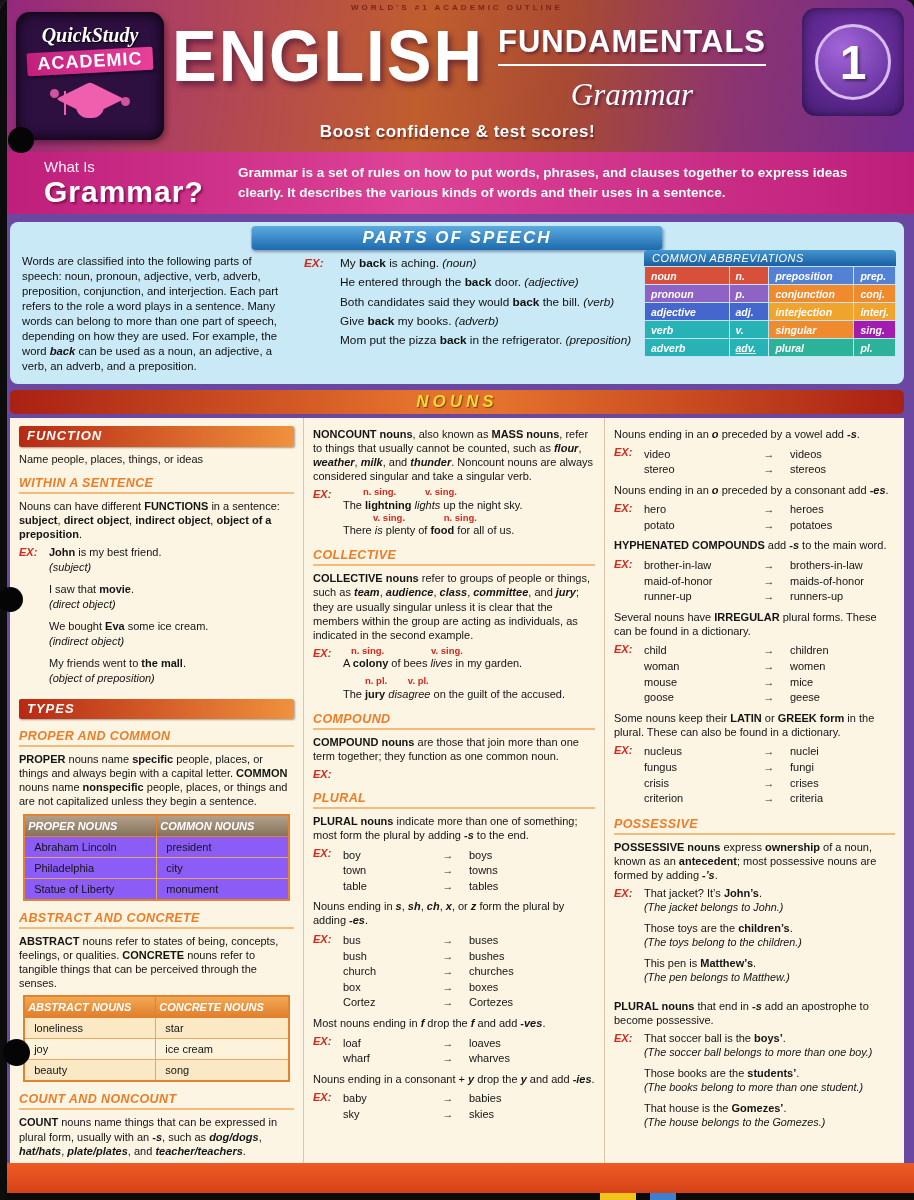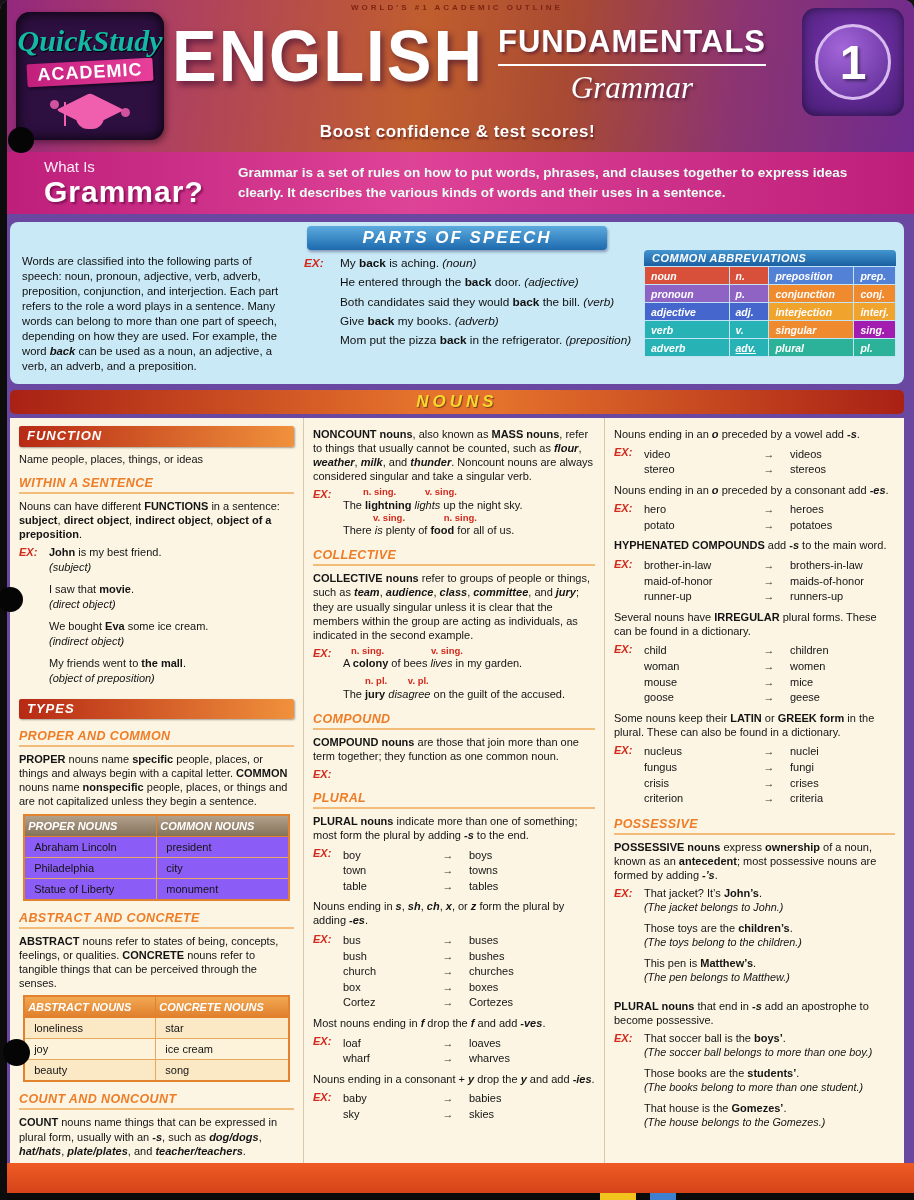--- a/index.html
+++ b/index.html
@@ -6,39 +6,39 @@
   body { background:#141414; font-family:"Liberation Sans", sans-serif; }
   .page { position:relative; width:914px; height:1200px; margin:0 auto; background:#6a48a2; overflow:hidden; border-radius:10px 10px 0 0; }
 
   
   .header { position:absolute; top:0; left:0; right:0; height:152px;
     background:linear-gradient(97deg,#93277f 0%,#ad3f62 18%,#c05e2e 46%,#a84a33 62%,#8c3472 80%,#702b8f 100%); }
   .top-tagline { position:absolute; top:3px; left:0; right:0; text-align:center; font-size:8px; font-weight:bold;
     color:#7d2415; letter-spacing:3px; z-index:4; }
   .logo { position:absolute; top:12px; left:16px; width:148px; height:128px; background:#2d0f40;
     border-radius:14px; box-shadow:inset 0 0 14px #000, 2px 3px 6px rgba(0,0,0,.4); text-align:center; z-index:3; }
-  .logo-name { margin-top:12px; color:#14b8a6; font-family:"Liberation Serif", serif; font-style:italic;
-    font-weight:bold; font-size:30px; text-shadow:1px 1px 1px #000; }
+  .logo-name { margin-top:12px; color:#ffffff; font-family:"Liberation Serif", serif; font-style:italic;
+    font-weight:bold; font-size:20px; text-shadow:1px 1px 1px #000; }
   .logo-academic { margin:3px auto 0; width:126px; background:linear-gradient(90deg,#c21f7d,#e8409a); color:#fff;
     font-weight:bold; font-size:18px; letter-spacing:1px; transform:rotate(-3deg); padding:1px 0; border-radius:2px;
     box-shadow:1px 2px 3px rgba(0,0,0,.5); }
   .cap { position:relative; width:84px; height:48px; margin:10px auto 0; }
   .cap-board { position:absolute; left:18px; top:-8px; width:48px; height:48px; background:#ef5fae;
     transform:scale(1,.5) rotate(45deg); border-radius:4px; }
   .cap-head { position:absolute; left:28px; top:20px; width:28px; height:15px; background:#ef5fae;
     border-radius:0 0 12px 12px; }
   .cap-tassel { position:absolute; left:16px; top:8px; width:2px; height:24px; background:#ef5fae; }
   .gear { position:absolute; width:9px; height:9px; border-radius:50%; background:#ef5fae; opacity:.85; }
   .gear.g1 { left:2px; top:6px; } .gear.g2 { right:2px; top:14px; }
   .title { position:absolute; left:172px; top:14px; font-size:67px; font-weight:bold; color:#fff; letter-spacing:2px;
     transform:scaleY(1.08); transform-origin:top left; text-shadow:3px 4px 6px rgba(45,5,45,.55); z-index:2; }
   .subtitle-wrap { position:absolute; left:482px; top:24px; width:300px; text-align:center; z-index:2; }
   .subtitle { display:inline-block; font-size:31px; font-weight:bold; color:#fff; letter-spacing:1px;
     text-shadow:2px 2px 3px rgba(45,5,45,.5); border-bottom:2px solid #fff; padding-bottom:4px; }
-  .subtitle2 { font-family:"Liberation Serif", serif; font-style:italic; font-size:31px; color:#fff; margin-top:4px;
+  .subtitle2 { font-family:"Liberation Serif", serif; font-style:italic; font-size:31px; color:#fff; margin-top:11px;
     text-shadow:2px 2px 3px rgba(45,5,45,.5); }
   .badge-wrap { position:absolute; right:10px; top:8px; width:102px; height:108px; border-radius:14px;
     background:radial-gradient(circle at 50% 40%, #7a35b0, #471e76); display:flex; align-items:center; justify-content:center;
     box-shadow:inset 0 0 10px rgba(0,0,0,.5); z-index:3; }
   .badge-circle { width:76px; height:76px; border-radius:50%; background:radial-gradient(circle at 35% 30%, #a466da, #5c2a94);
     border:3px solid #d9baf0; color:#fff; font-size:48px; font-weight:bold; display:flex; align-items:center;
     justify-content:center; text-shadow:2px 2px 3px rgba(0,0,0,.45); }
   .tagline { position:absolute; left:170px; top:122px; width:575px; text-align:center; color:#fff; font-weight:bold;
     font-size:17px; letter-spacing:.5px; text-shadow:1px 2px 2px rgba(70,10,10,.65); z-index:2; }
 
@@ -46,28 +46,28 @@
   .whatis { position:absolute; top:152px; left:0; right:0; height:62px;
     background:linear-gradient(90deg,#bd1e7a,#dd4397 45%,#bd1e7a); display:flex; align-items:center; }
   .whatis-left { width:238px; padding-left:44px; }
   .whatis-line1 { color:#ffeef8; font-size:15px; }
   .whatis-line2 { color:#fff; font-weight:bold; font-size:30px; letter-spacing:1px;
     text-shadow:2px 2px 2px rgba(85,0,55,.55); }
   .whatis-body { flex:1; padding-right:34px; color:#e9fff5; font-size:13.5px; font-weight:bold; line-height:1.5; }
 
   
   .pos { position:absolute; top:222px; left:10px; right:10px; height:162px; background:#c9e9f6; border-radius:8px; }
-  .pos-bar { position:absolute; left:50%; transform:translateX(-50%); top:4px; width:300px; text-align:center;
+  .pos-bar { position:absolute; left:50%; transform:translateX(-50%); top:4px; width:411px; text-align:center;
     background:linear-gradient(180deg,#5cabde,#1d6aae); color:#fff; font-weight:bold; font-style:italic; font-size:17px;
     letter-spacing:2px; border-radius:4px; padding:2px 0; box-shadow:1px 2px 3px rgba(0,0,60,.35); }
   .pos-intro { position:absolute; left:12px; top:32px; width:272px; font-size:11.3px; line-height:1.33; color:#101010; }
   .pos-ex { position:absolute; left:294px; top:34px; width:340px; font-size:11.8px; display:flex; gap:6px; color:#101010; }
   .pos-ex .sentence { margin-bottom:4px; line-height:1.3; }
   .abbr { position:absolute; right:8px; top:28px; width:252px; }
-  .abbr-title { background:linear-gradient(180deg,#4295cf,#1a5fa2); color:#fff; font-style:italic; font-weight:bold;
+  .abbr-title { background:linear-gradient(180deg,#4295cf,#1a5fa2); color:#fff; font-style:italic; font-weight:normal;
     font-size:11px; padding:2px 8px; border-radius:4px 4px 0 0; letter-spacing:.5px; }
   .abbr-table { width:100%; border-collapse:collapse; }
   .abbr-table td { font-size:10.5px; color:#fff; font-style:italic; font-weight:bold; padding:2.5px 6px;
     border:1px solid #c2e3f4; }
   .abbr-table td.term { width:34%; } .abbr-table td.ab { width:16%; }
 
   
   .nouns-bar { position:absolute; top:390px; left:10px; right:10px; height:24px; border-radius:5px;
     background:linear-gradient(90deg,#a92114,#e4712c 45%,#e4712c 55%,#a92114); text-align:center; color:#f7d82e;
     font-weight:bold; font-style:italic; font-size:17px; letter-spacing:4px; line-height:24px;

